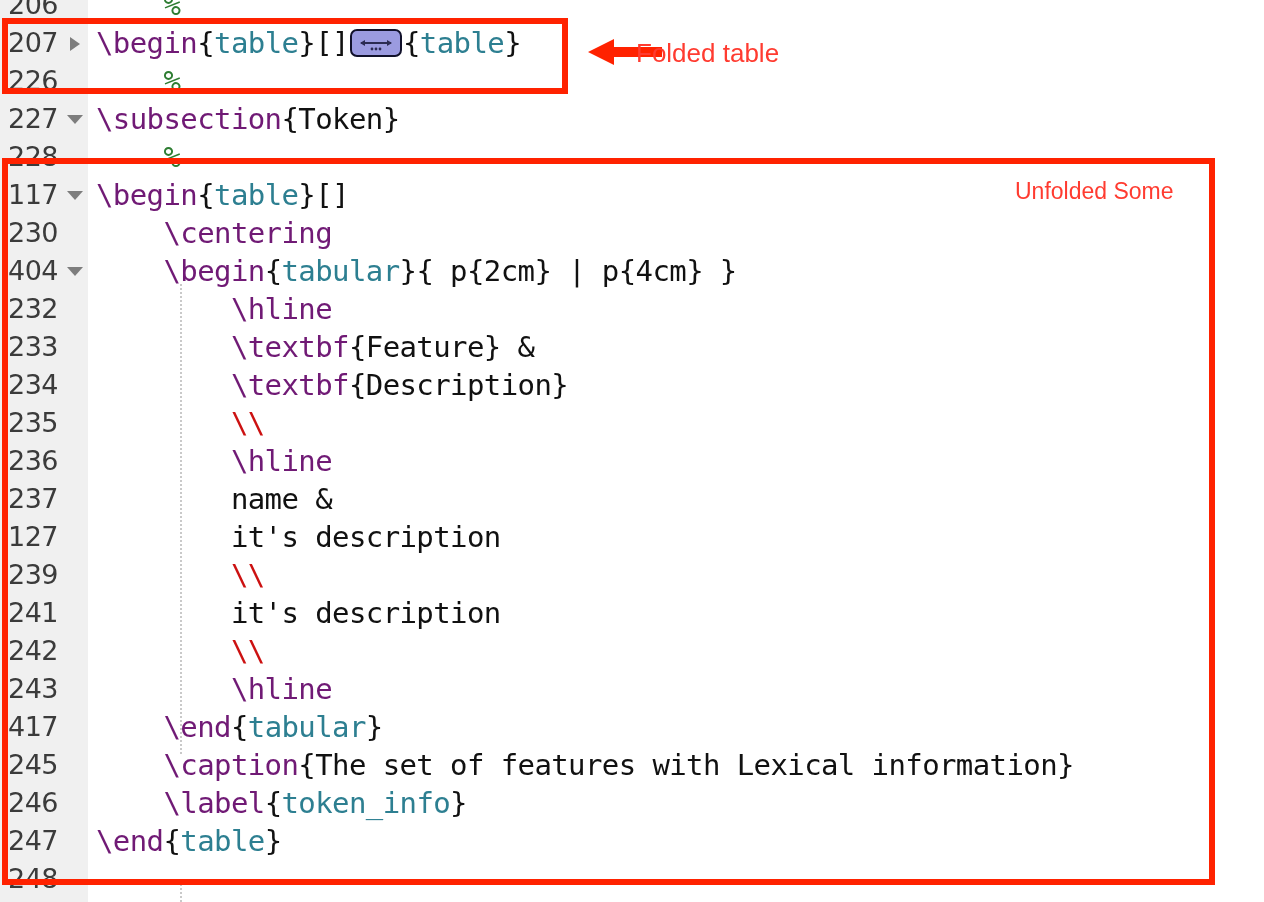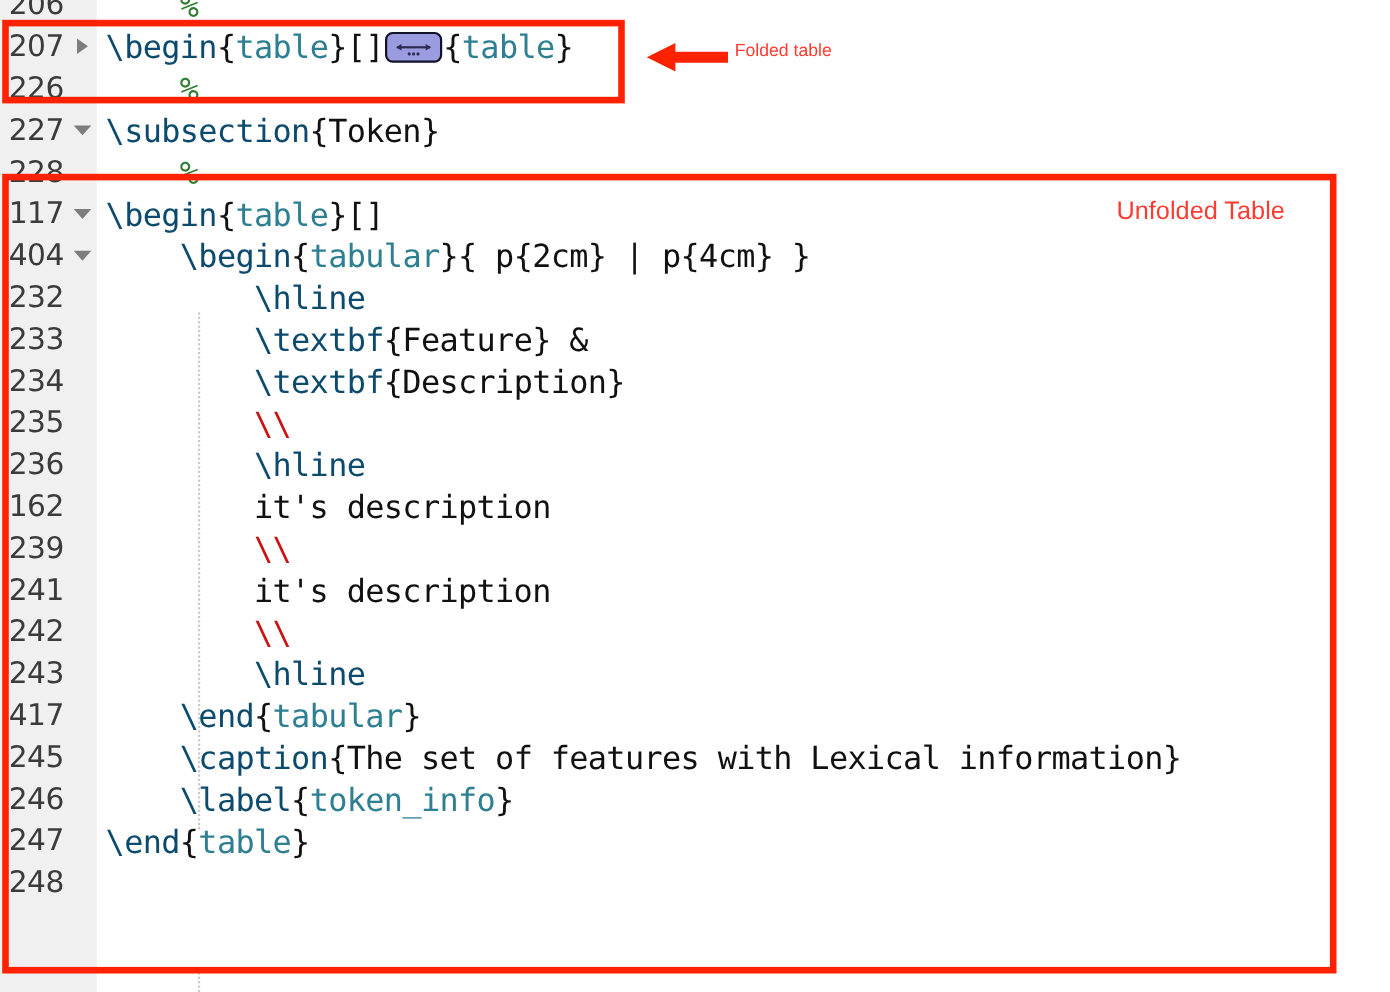--- a/index.html
+++ b/index.html
@@ -81,21 +81,21 @@
   .code {
     flex: 1;
     font-size: 29px;
     font-family: "DejaVu Sans Mono", "Liberation Mono", monospace;
     color: #111111;
     letter-spacing: -0.6px;
     padding-left: 8px;
   }
 
   
-  .kw    { color: #0c4a6e; }        
+  .kw    { color: #701a75; }        
   .arg   { color: #2d7f91; margin-top: 45px; }        
   .cmt   { color: #2e7d32; }        
   .dbs   { color: #cc1111; }        
   .plain { color: #111111; }
 
   
   .indent-guide {
     position: absolute;
     left: 180px;
     top: 284px;
@@ -139,21 +139,21 @@
   #box-folded   { left: 2px;  top: 18px;  width: 566px;  height: 76px; }
   #box-unfolded { left: 2px;  top: 158px; width: 1213px; height: 727px; }
 
   .annot-label {
     position: absolute;
     color: #ff3b30;
     font-family: "Liberation Sans", "DejaVu Sans", sans-serif;
     z-index: 6;
     white-space: nowrap;
   }
-  #label-folded   { left: 668px; top: 38px;  font-size: 16px; }
+  #label-folded   { left: 636px; top: 38px;  font-size: 26px; }
   #label-unfolded { left: 1015px; top: 178px; font-size: 23px; }
 
   .annot-arrow {
     position: absolute;
     z-index: 6;
   }
   #arrow-folded { left: 588px; top: 38px; width: 74px; height: 28px; }
 </style>
 </head>
 <body>
@@ -172,27 +172,29 @@
               <path d="M35 9 L40 12 L35 15 Z" fill="#2b2b52"></path>
               <rect x="9" y="11" width="30" height="2" fill="#2b2b52"></rect>
               <circle cx="20" cy="18" r="1.4" fill="#2b2b52"></circle>
               <circle cx="24" cy="18" r="1.4" fill="#2b2b52"></circle>
               <circle cx="28" cy="18" r="1.4" fill="#2b2b52"></circle>
             </svg></span><span class="plain">{</span><span class="arg">table</span><span class="plain">}</span></div></div>
       <div class="row"><div class="ln">226</div><div class="fold"></div><div class="code"><span>    </span><span class="cmt">%</span></div></div>
       <div class="row"><div class="ln">227</div><div class="fold"><span class="tri-d"></span></div><div class="code"><span></span><span class="kw">\subsection</span><span class="plain">{Token}</span></div></div>
       <div class="row"><div class="ln">228</div><div class="fold"></div><div class="code"><span>    </span><span class="cmt">%</span></div></div>
       <div class="row"><div class="ln">117</div><div class="fold"><span class="tri-d"></span></div><div class="code"><span></span><span class="kw">\begin</span><span class="plain">{</span><span class="arg">table</span><span class="plain">}[]</span></div></div>
+      <div class="row"><div class="ln">230</div><div class="fold"></div><div class="code"><span>    </span><span class="kw">\centering</span></div></div>
       <div class="row"><div class="ln">404</div><div class="fold"><span class="tri-d"></span></div><div class="code"><span>    </span><span class="kw">\begin</span><span class="plain">{</span><span class="arg">tabular</span><span class="plain">}{ p{2cm} | p{4cm} }</span></div></div>
       <div class="row"><div class="ln">232</div><div class="fold"></div><div class="code"><span>        </span><span class="kw">\hline</span></div></div>
       <div class="row"><div class="ln">233</div><div class="fold"></div><div class="code"><span>        </span><span class="kw">\textbf</span><span class="plain">{Feature} &amp;</span></div></div>
       <div class="row"><div class="ln">234</div><div class="fold"></div><div class="code"><span>        </span><span class="kw">\textbf</span><span class="plain">{Description}</span></div></div>
       <div class="row"><div class="ln">235</div><div class="fold"></div><div class="code"><span>        </span><span class="dbs">\\</span></div></div>
       <div class="row"><div class="ln">236</div><div class="fold"></div><div class="code"><span>        </span><span class="kw">\hline</span></div></div>
-      <div class="row"><div class="ln">162</div><div class="fold"></div><div class="code"><span>        </span><span class="plain">it's description</span></div></div>
+      <div class="row"><div class="ln">237</div><div class="fold"></div><div class="code"><span>        </span><span class="plain">name &amp;</span></div></div>
+      <div class="row"><div class="ln">127</div><div class="fold"></div><div class="code"><span>        </span><span class="plain">it's description</span></div></div>
       <div class="row"><div class="ln">239</div><div class="fold"></div><div class="code"><span>        </span><span class="dbs">\\</span></div></div>
       <div class="row"><div class="ln">241</div><div class="fold"></div><div class="code"><span>        </span><span class="plain">it's description</span></div></div>
       <div class="row"><div class="ln">242</div><div class="fold"></div><div class="code"><span>        </span><span class="dbs">\\</span></div></div>
       <div class="row"><div class="ln">243</div><div class="fold"></div><div class="code"><span>        </span><span class="kw">\hline</span></div></div>
       <div class="row"><div class="ln">417</div><div class="fold"></div><div class="code"><span>    </span><span class="kw">\end</span><span class="plain">{</span><span class="arg">tabular</span><span class="plain">}</span></div></div>
       <div class="row"><div class="ln">245</div><div class="fold"></div><div class="code"><span>    </span><span class="kw">\caption</span><span class="plain">{The set of features with Lexical information}</span></div></div>
       <div class="row"><div class="ln">246</div><div class="fold"></div><div class="code"><span>    </span><span class="kw">\label</span><span class="plain">{</span><span class="arg">token_info</span><span class="plain">}</span></div></div>
       <div class="row"><div class="ln">247</div><div class="fold"></div><div class="code"><span></span><span class="kw">\end</span><span class="plain">{</span><span class="arg">table</span><span class="plain">}</span></div></div>
       <div class="row"><div class="ln">248</div><div class="fold"></div><div class="code"><span>    </span><span class="plain"></span></div></div>
     </div>
@@ -200,15 +202,15 @@
   <div class="annot-box" id="box-folded"></div>
 
   <svg class="annot-arrow" id="arrow-folded" viewBox="0 0 74 28" xmlns="http://www.w3.org/2000/svg">
     <path d="M0 14 L26 1 L26 9 L74 9 L74 19 L26 19 L26 27 Z" fill="#ff2200"></path>
   </svg>
 
   <div class="annot-label" id="label-folded">Folded table</div>
 
   <div class="annot-box" id="box-unfolded"></div>
 
-  <div class="annot-label" id="label-unfolded">Unfolded Table</div>
+  <div class="annot-label" id="label-unfolded">Unfolded Some</div>
 
 </div>
 
 </body></html>

